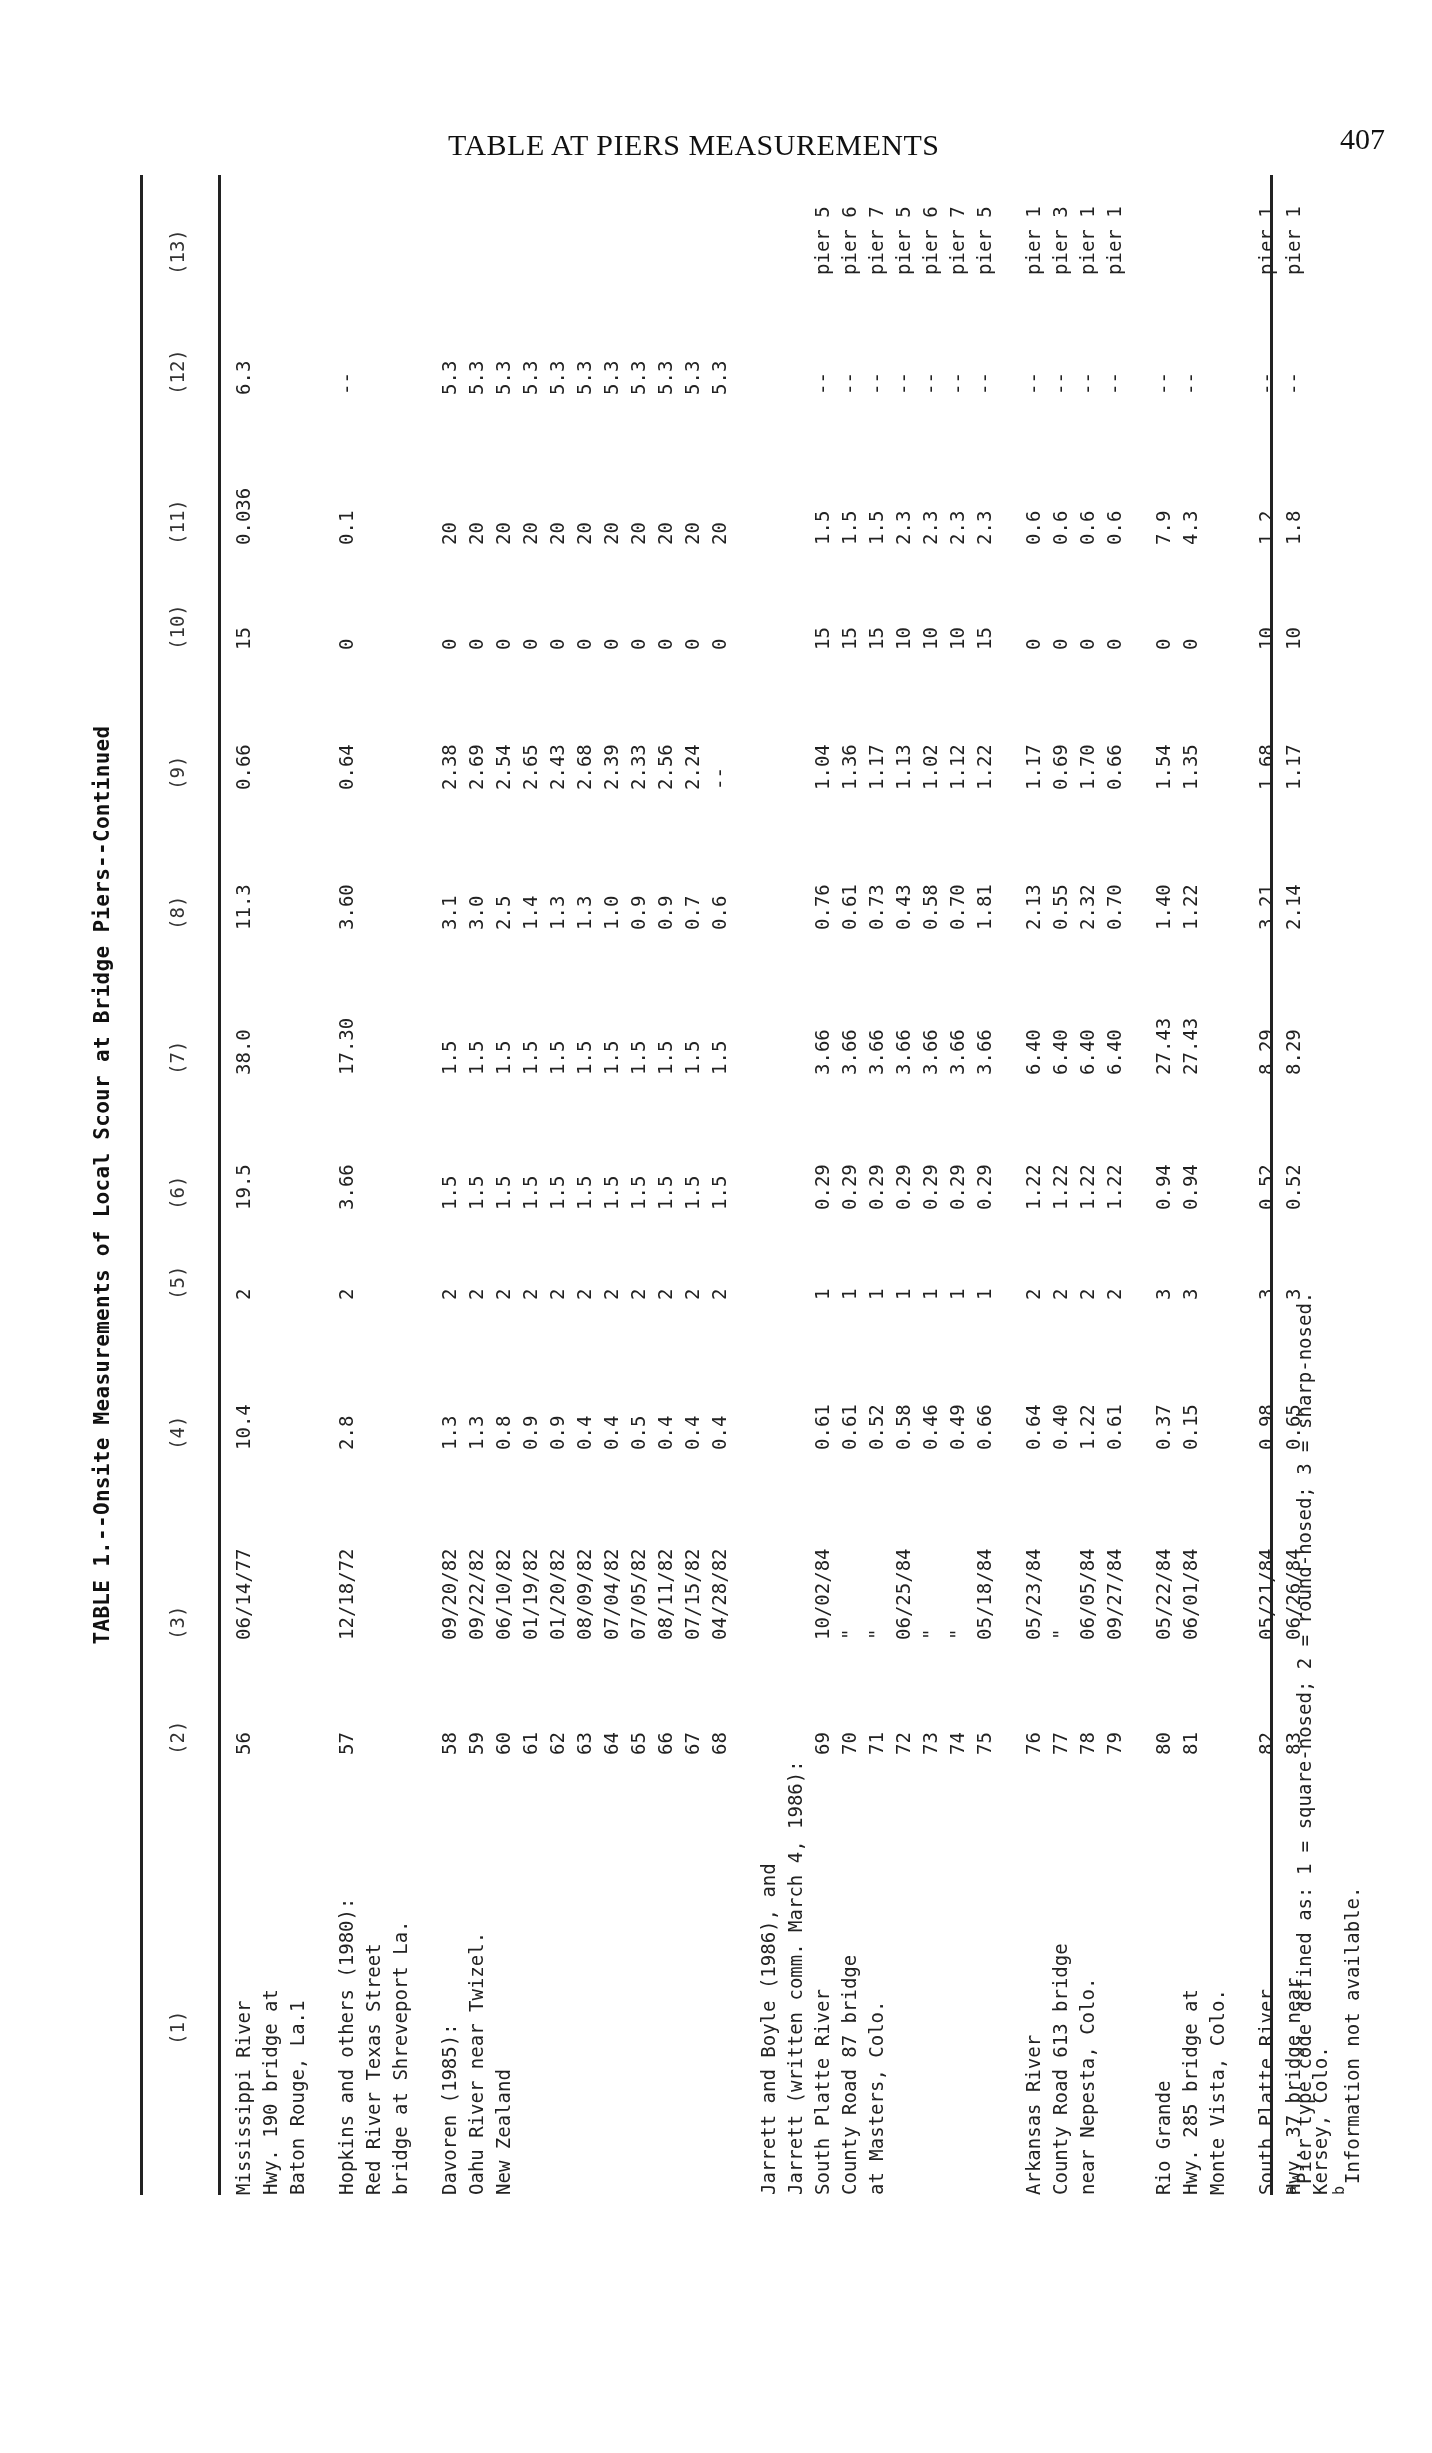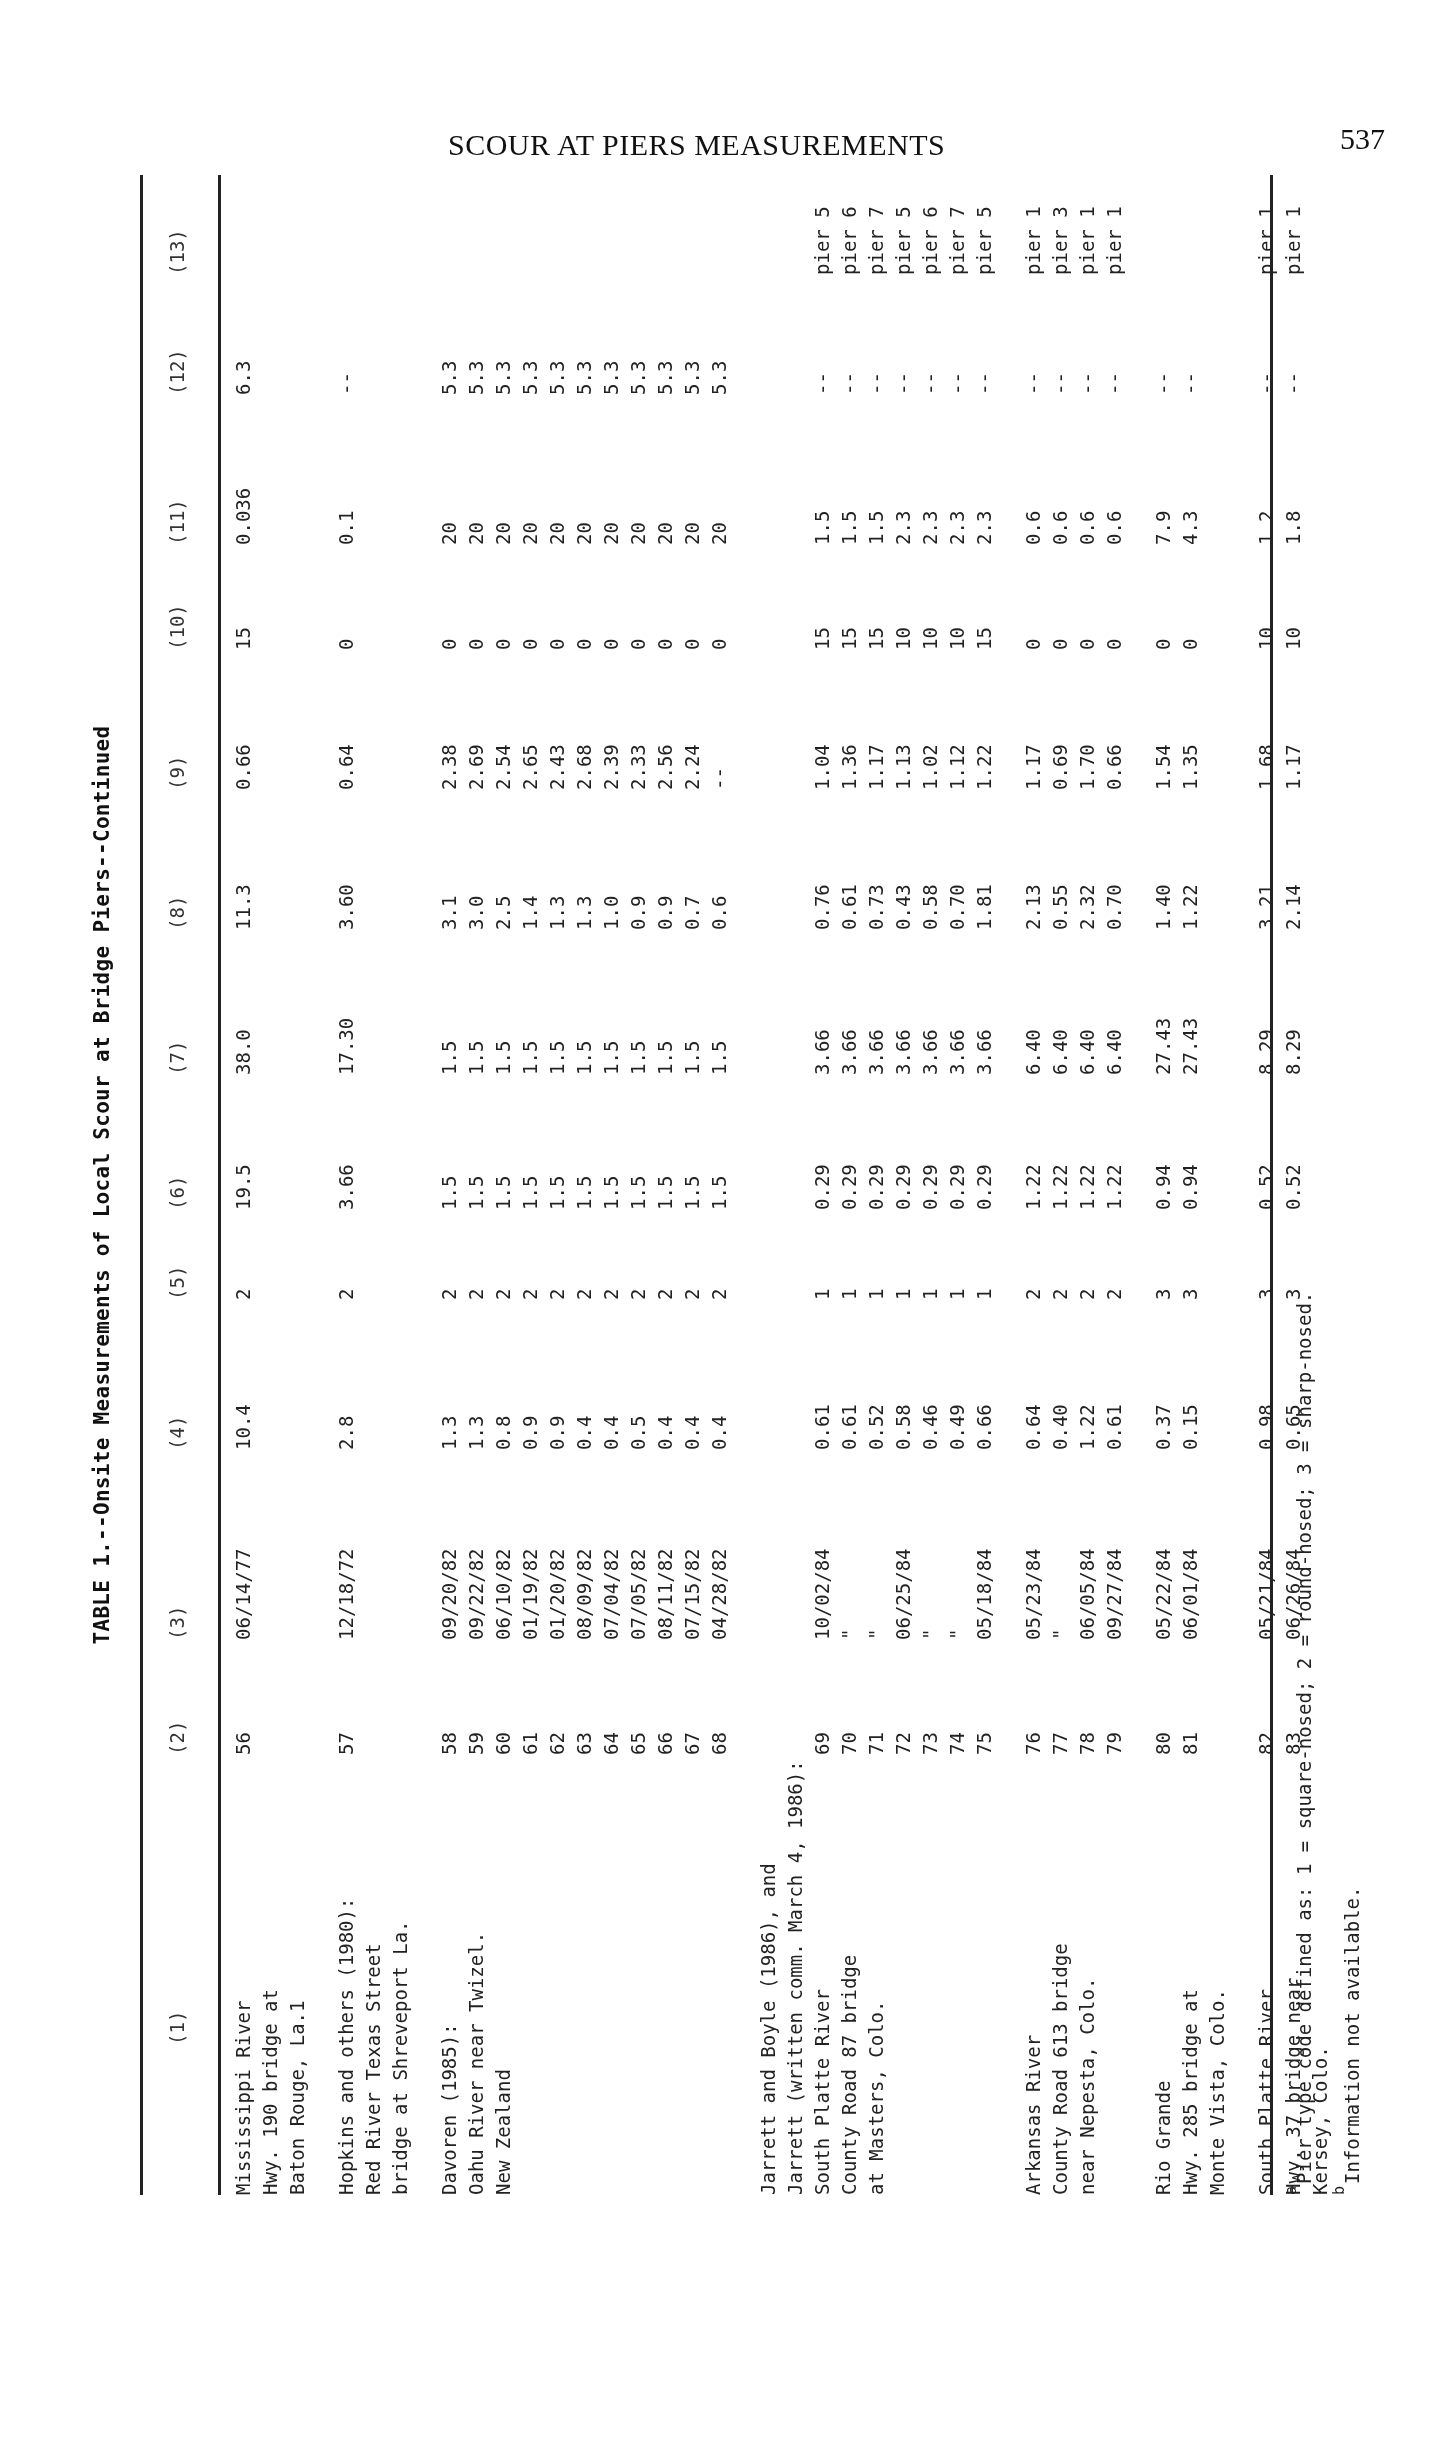--- a/index.html
+++ b/index.html
@@ -40,22 +40,22 @@
 
     .footnotes { position: absolute; top: 1200px; left: 0; width: 2020px; }
     .fn { position: relative; font-family: "DejaVu Sans Mono", monospace;
           font-size: 19px; color: #222; height: 48px; }
     .fn sup { font-size: 15px; position: relative; top: -8px; margin-right: 2px; }
   </style>
 </head>
 <body>
 
 <div class="running-head">
-  <span class="running-title">SCOUR AT PIERS MEASUREMENTS</span>
-  <span class="page-number">537</span>
+  <span class="running-title">TABLE AT PIERS MEASUREMENTS</span>
+  <span class="page-number">407</span>
 </div>
 
 <div class="rot-wrap">
   <div class="table-title">TABLE 1.--Onsite Measurements of Local Scour at Bridge Piers--Continued</div>
   <div class="rule r1"></div>
   <div class="colhead-row" id="colhead-row">
       <span class="colhead" style="left: 150px;">(1)</span>
       <span class="colhead" style="left: 440px;">(2)</span>
       <span class="colhead" style="left: 555px;">(3)</span>
       <span class="colhead" style="left: 745px;">(4)</span>

